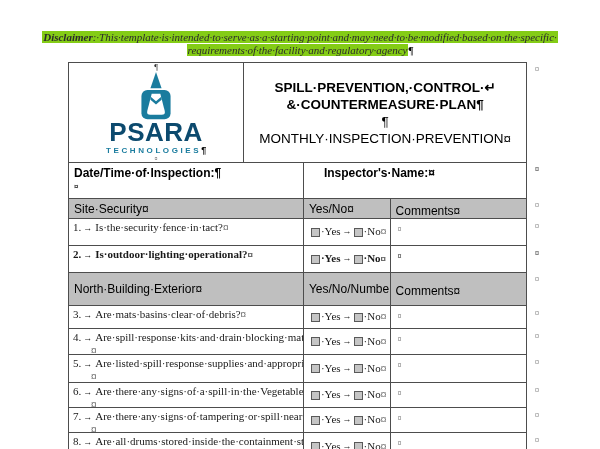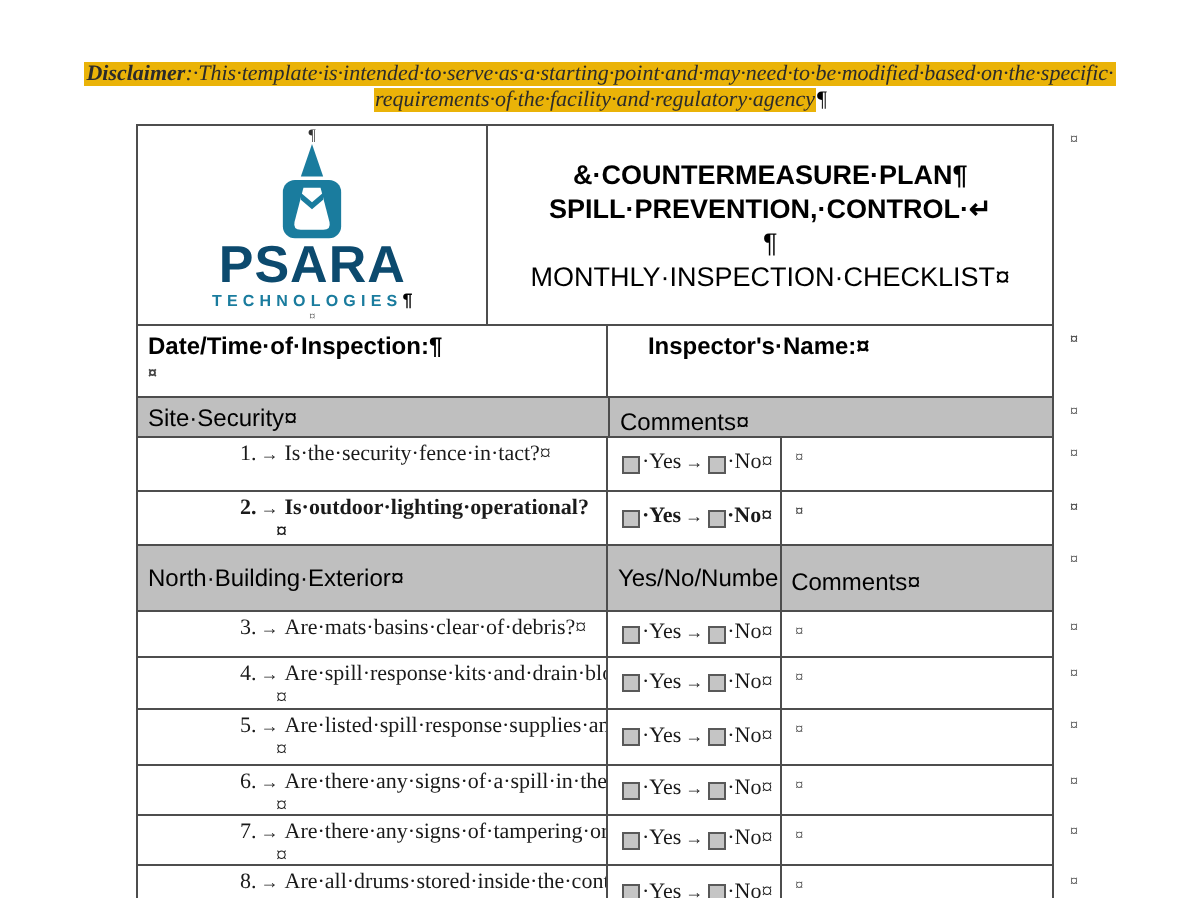--- a/index.html
+++ b/index.html
@@ -7,21 +7,21 @@
   .doc {
     position:relative; width:600px; height:449px; background:#ffffff;
     overflow:hidden; font-family:"Liberation Serif", serif; color:#1a1a1a;
   }
   
   .disclaimer {
     position:absolute; top:31px; left:20px; width:560px;
     text-align:center; font-size:11px; line-height:13px;
     font-style:italic; color:#2b2b2b;
   }
-  .hl { background:#eab308; padding:0 1px; }
+  .hl { background:#84cc16; padding:0 1px; }
   .disclaimer b { font-weight:bold; }
   .pilc { font-style:normal; color:#000; }
   
   .tbl {
     position:absolute; left:68px; top:62px; width:459px;
     border:1px solid #4d4d4d; background:#fff;
   }
   .row { position:relative; display:flex; border-top:1px solid #4d4d4d; }
   .row:first-child { border-top:none; }
   .cell { border-left:1px solid #4d4d4d; overflow:hidden; }
@@ -59,21 +59,21 @@
   .secrow { background:#BFBFBF; font-family:"Liberation Sans", sans-serif; font-size:12px; color:#000; }
   .r-sec0 { height:20px; }
   .r-sec1 { height:33px; }
   .secrow .cell { display:flex; align-items:center; padding-left:5px;text-align:center; }
   
   .qrow { font-size:11px; line-height:11.5px; }
   .r-q1 { height:27px; } .r-q2 { height:27px;font-weight:bold; } .r-q3 { height:23px; }
   .r-q4 { height:26px; } .r-q5 { height:28px; } .r-q6 { height:25px; }
   .r-q7 { height:25px; } .r-q8 { height:28px; }
   .c-q { width:235px; }
-  .qtext { padding:3px 4px 0 22px; text-indent:-18px;margin-left:47px; }
+  .qtext { padding:3px 4px 0 22px; text-indent:-18px; }
   .c-yn { width:87px; display:flex; align-items:center; padding-left:7px; }
   .c-cm { width:137px; padding:4px 0 0 7px; }
   .cm { font-size:8px; color:#444; }
   .cb {
     display:inline-block; width:9px; height:9px; flex:0 0 9px;
     background:#C5C5C5; border:1px solid #595959; margin-right:1px;
     vertical-align:-1px; cursor:pointer;
   }
   .tab { font-size:9px; color:#222; margin:0 2px; }
   .qtext .tab { margin:0 3px 0 2px; }
@@ -100,41 +100,42 @@
           <path d="M20 0 L26.5 19 L13.5 19 Z" fill="#1A7C9E"></path>
           <rect x="3" y="21" width="34" height="34" rx="7" fill="#1A7C9E"></rect>
           <path d="M15 25.5 L25 25.5 L30.2 45.5 Q31.2 50 26.6 50 L13.4 50 Q8.8 50 9.8 45.5 Z" fill="#ffffff"></path>
           <path d="M13.5 28.5 L20 34 L26.5 28.5 L26.5 32.5 L20 38 L13.5 32.5 Z" fill="#1A7C9E"></path>
         </svg>
         <div class="logo-name">PSARA</div>
         <div class="logo-sub"><span>TECHNOLOGIES</span><span class="pilc">¶</span></div>
         <span class="logo-cell-marker">¤</span>
       </div>
       <div class="cell c-title">
+        <div class="t-bold">SPILL·PREVENTION,·CONTROL·↵</div>
         <div class="t-bold">&amp;·COUNTERMEASURE·PLAN¶</div>
-        <div class="t-bold">SPILL·PREVENTION,·CONTROL·↵</div>
         <div>¶</div>
-        <div>MONTHLY·INSPECTION·CHECKLIST¤</div>
+        <div>MONTHLY·INSPECTION·PREVENTION¤</div>
       </div>
       <span class="rem">¤</span>
     </div>
 
     <div class="row r-info">
       <div class="cell c-date">
         <div>Date/Time·of·Inspection:¶</div>
         <div class="small-marker">¤</div>
       </div>
       <div class="cell c-insp">
         <div>Inspector's·Name:¤</div>
       </div>
       <span class="rem">¤</span>
     </div>
 
     <div class="row secrow r-sec0">
       <div class="cell c-q">Site·Security¤</div>
+      <div class="cell c-yn">Yes/No¤</div>
       <div class="cell c-cm">Comments¤</div>
       <span class="rem">¤</span>
     </div>
 
     <div class="row qrow r-q1">
       <div class="cell c-q">
         <div class="qtext"><span>1.</span><span class="tab">→</span><span>Is·the·security·fence·in·tact?¤</span></div>
       </div>
       <div class="cell c-yn">
         <span class="cb"></span>

